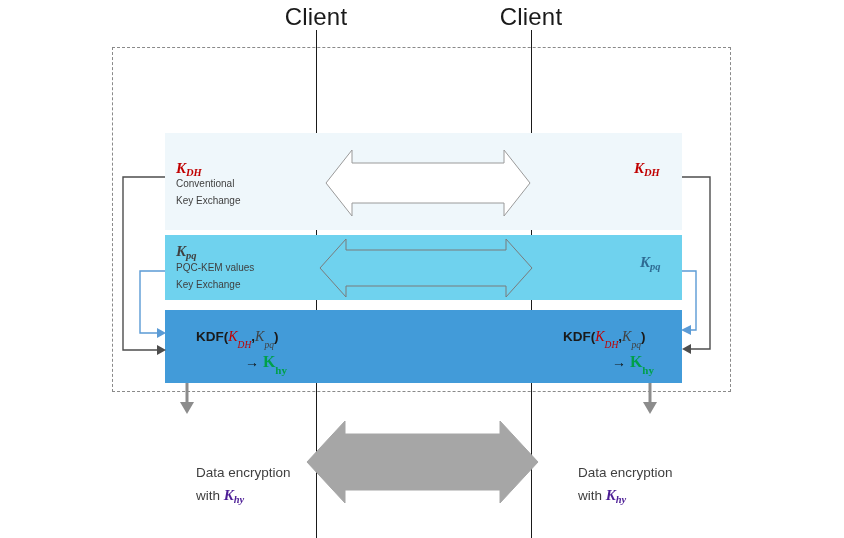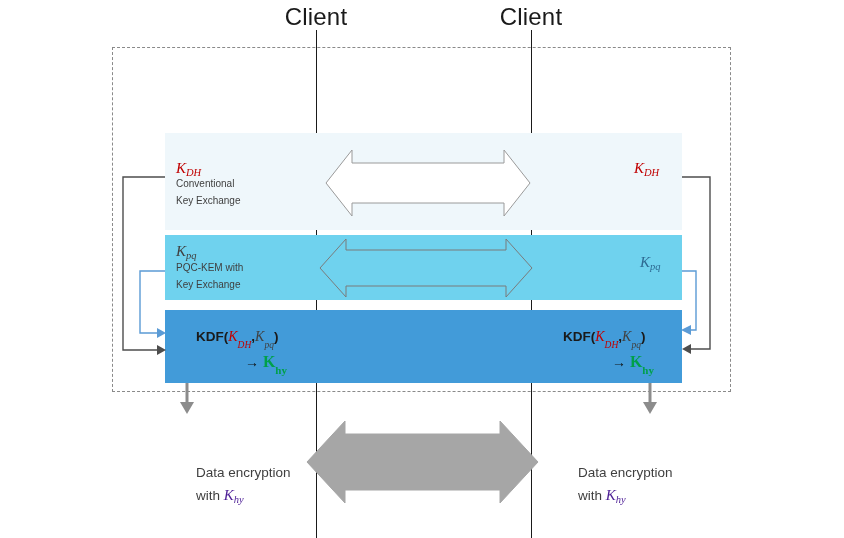--- a/index.html
+++ b/index.html
@@ -45,21 +45,21 @@
   
   .band-text{
     position:absolute;
     font-size:10px;
     line-height:17px;
     color:#3f3f3f;
     white-space:pre-line;
   }
   .keyname{
     font-family:"Liberation Serif","DejaVu Serif",serif;
-    font-weight:normal;
+    font-weight:bold;
     font-style:italic;
     font-size:15px;
     white-space:nowrap;
   }
   .keyname sub{
     font-size:10.5px;
     font-style:italic;
     vertical-align:baseline;
     position:relative;
     top:3px;
@@ -153,21 +153,21 @@
   </div>
 
   <div class="arrow-text" style="left:332px;top:164px;width:192px;">DH values for classical key
 exchange</div>
 
   <div class="band band-pq" style="left:165px;top:235px;width:517px;height:65px;"></div>
 
   <div class="keyname k-dark" style="position:absolute;left:176px;top:243px;">
     <span>K</span><sub>pq</sub>
   </div>
-  <div class="band-text" style="left:176px;top:259px;width:160px;">PQC-KEM with
+  <div class="band-text" style="left:176px;top:259px;width:160px;">PQC-KEM values
 Key Exchange</div>
 
   <div class="keyname k-steel" style="position:absolute;left:640px;top:254px;">
     <span>K</span><sub>pq</sub>
   </div>
 
   <div class="arrow-text" style="left:330px;top:258px;width:196px;">PQC values for key exchange</div>
 
   <div class="band band-kdf" style="left:165px;top:310px;width:517px;height:73px;"></div>
 

